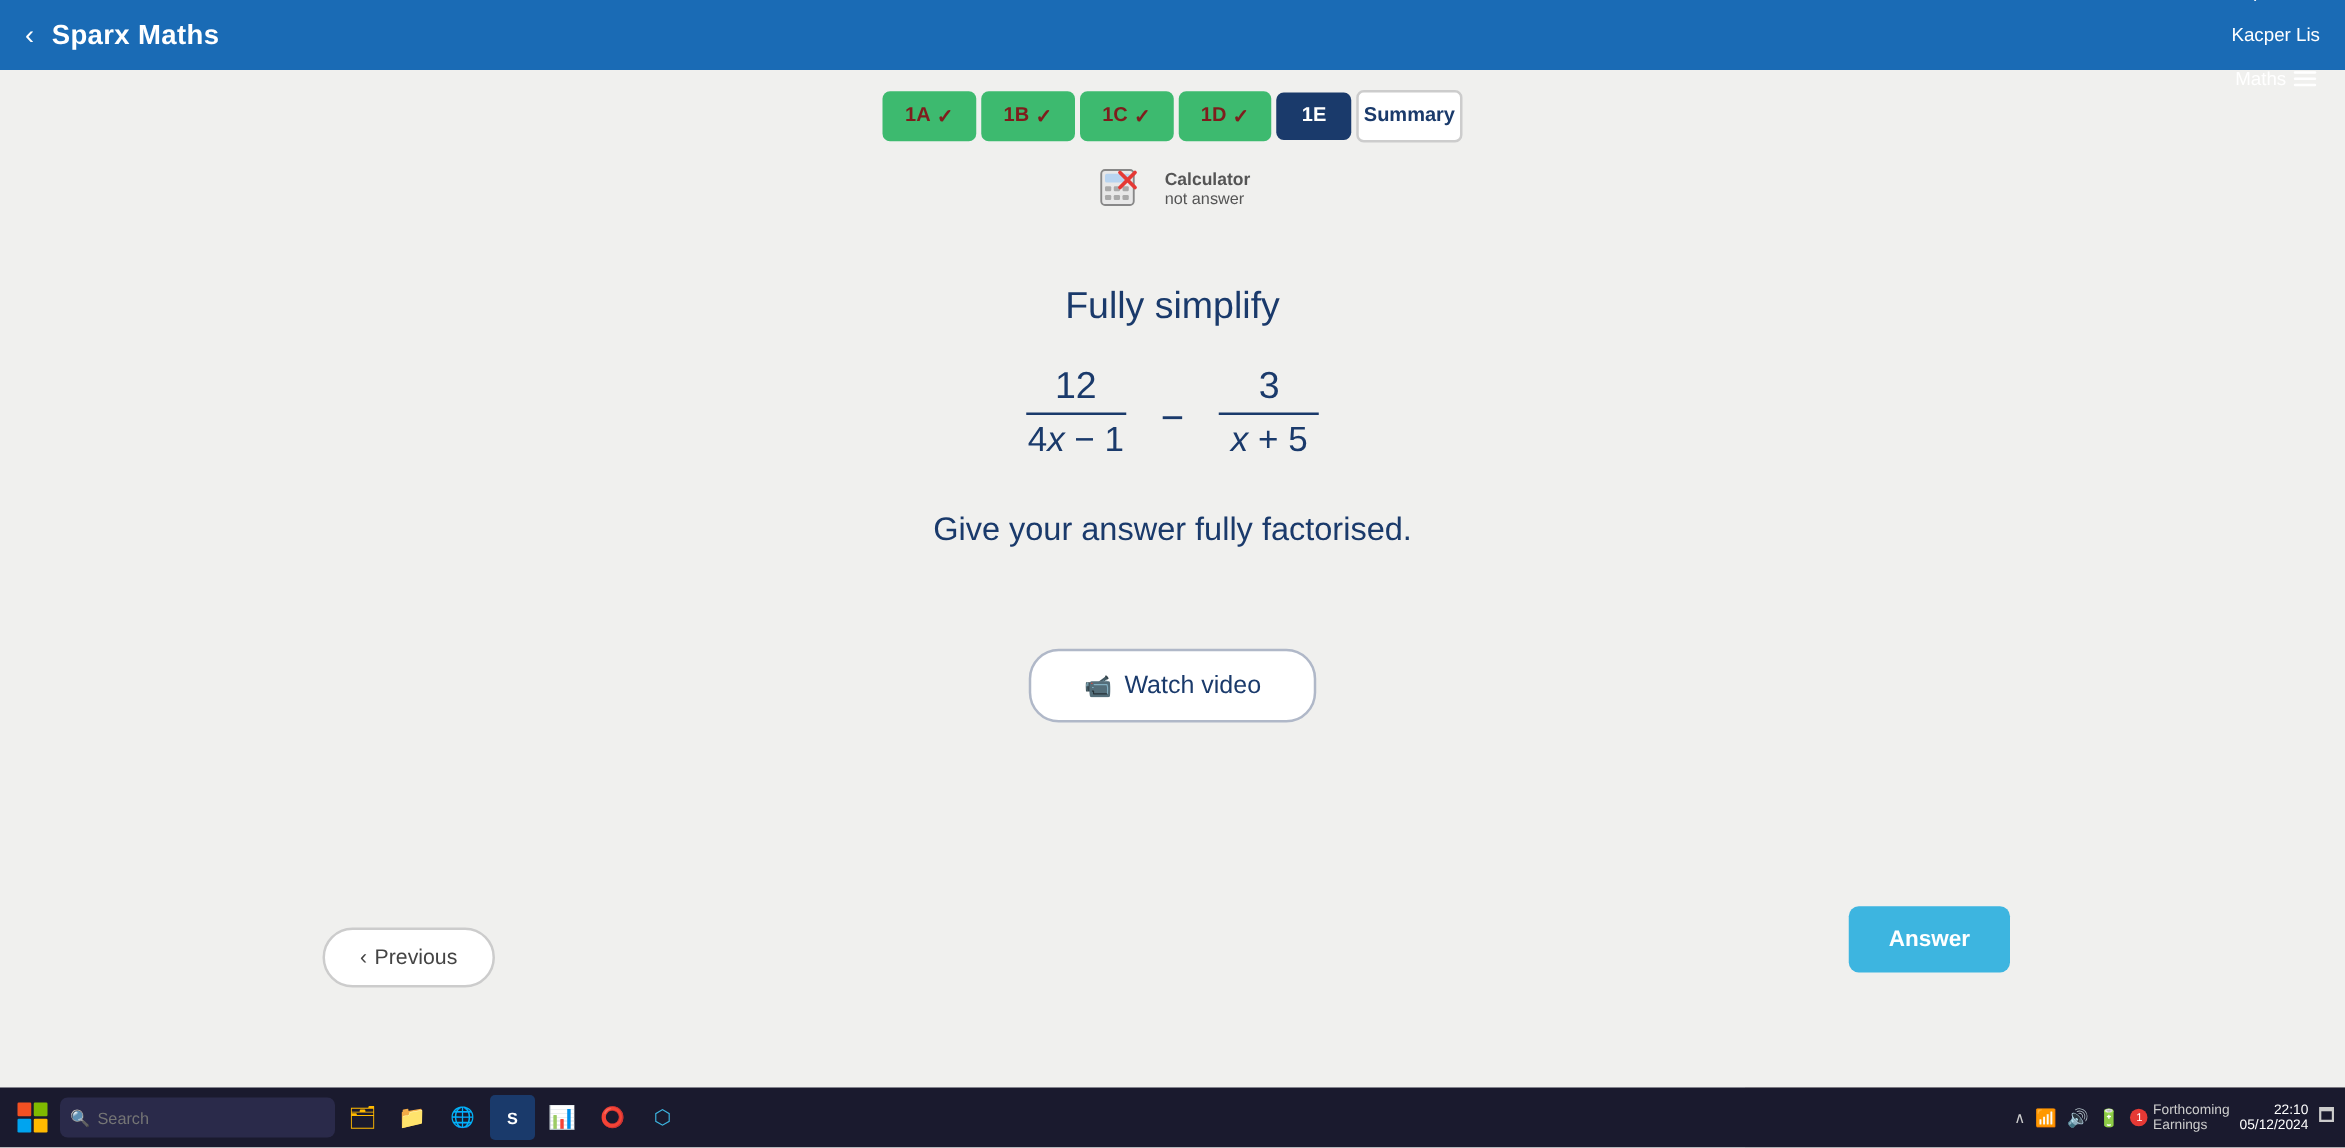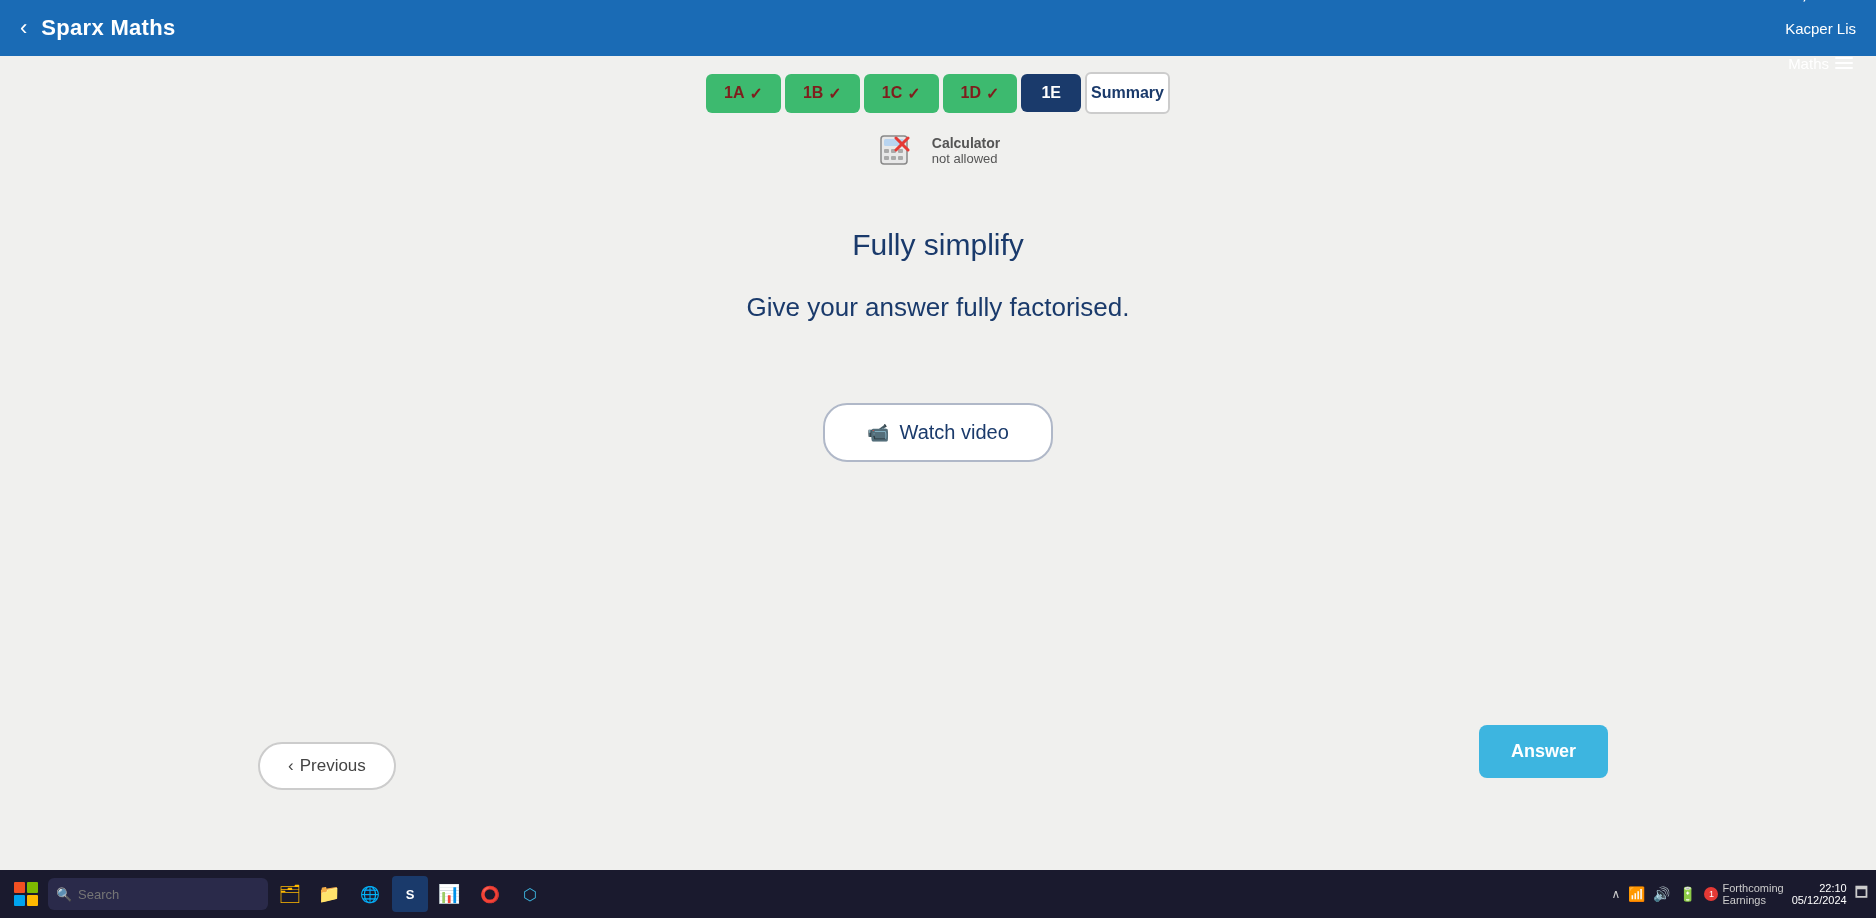--- a/index.html
+++ b/index.html
@@ -442,28 +442,41 @@
             <rect x="6" y="22" width="5" height="4" rx="1" fill="#aaa"></rect>
             <rect x="13" y="22" width="5" height="4" rx="1" fill="#aaa"></rect>
             <rect x="20" y="22" width="5" height="4" rx="1" fill="#aaa"></rect>
 
             <line x1="18" y1="4" x2="30" y2="16" stroke="#e53935" stroke-width="3" stroke-linecap="round"></line>
             <line x1="30" y1="4" x2="18" y2="16" stroke="#e53935" stroke-width="3" stroke-linecap="round"></line>
           </svg>
         </div>
         <div class="calc-text">
           <span>Calculator</span>
-          <span>not allowed</span>
+          <span>not answer</span>
         </div>
       </div>
     </div>
 
     <div class="question-area">
       <div class="question-instruction">Fully simplify</div>
 
+      <div class="fraction-display">
+        <div class="fraction">
+          <div class="fraction-numerator">12</div>
+          <div class="fraction-line"></div>
+          <div class="fraction-denominator">4<i>x</i> − 1</div>
+        </div>
+        <div class="minus-sign">−</div>
+        <div class="fraction">
+          <div class="fraction-numerator">3</div>
+          <div class="fraction-line"></div>
+          <div class="fraction-denominator"><i>x</i> + 5</div>
+        </div>
+      </div>
 
       <div class="question-subtext">Give your answer fully factorised.</div>
 
       <div style="display:flex;justify-content:center;">
         <button class="watch-video-btn">
           <span class="video-icon">📹</span>
           <span>Watch video</span>
         </button>
       </div>
     </div>

